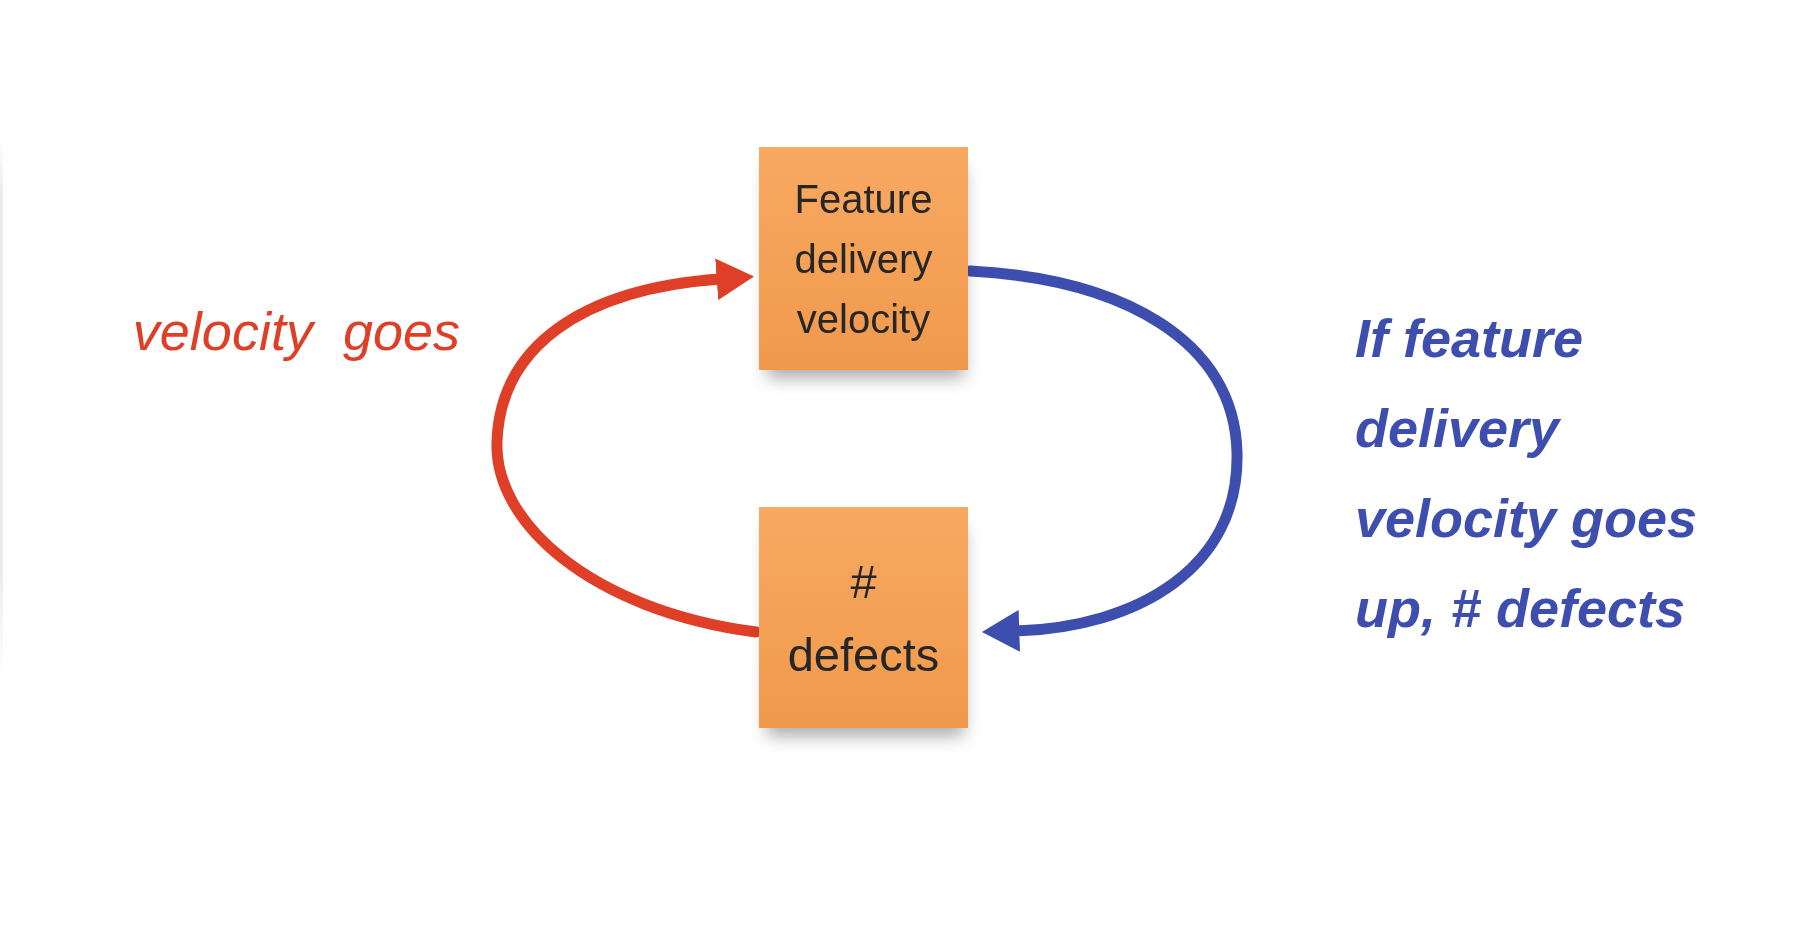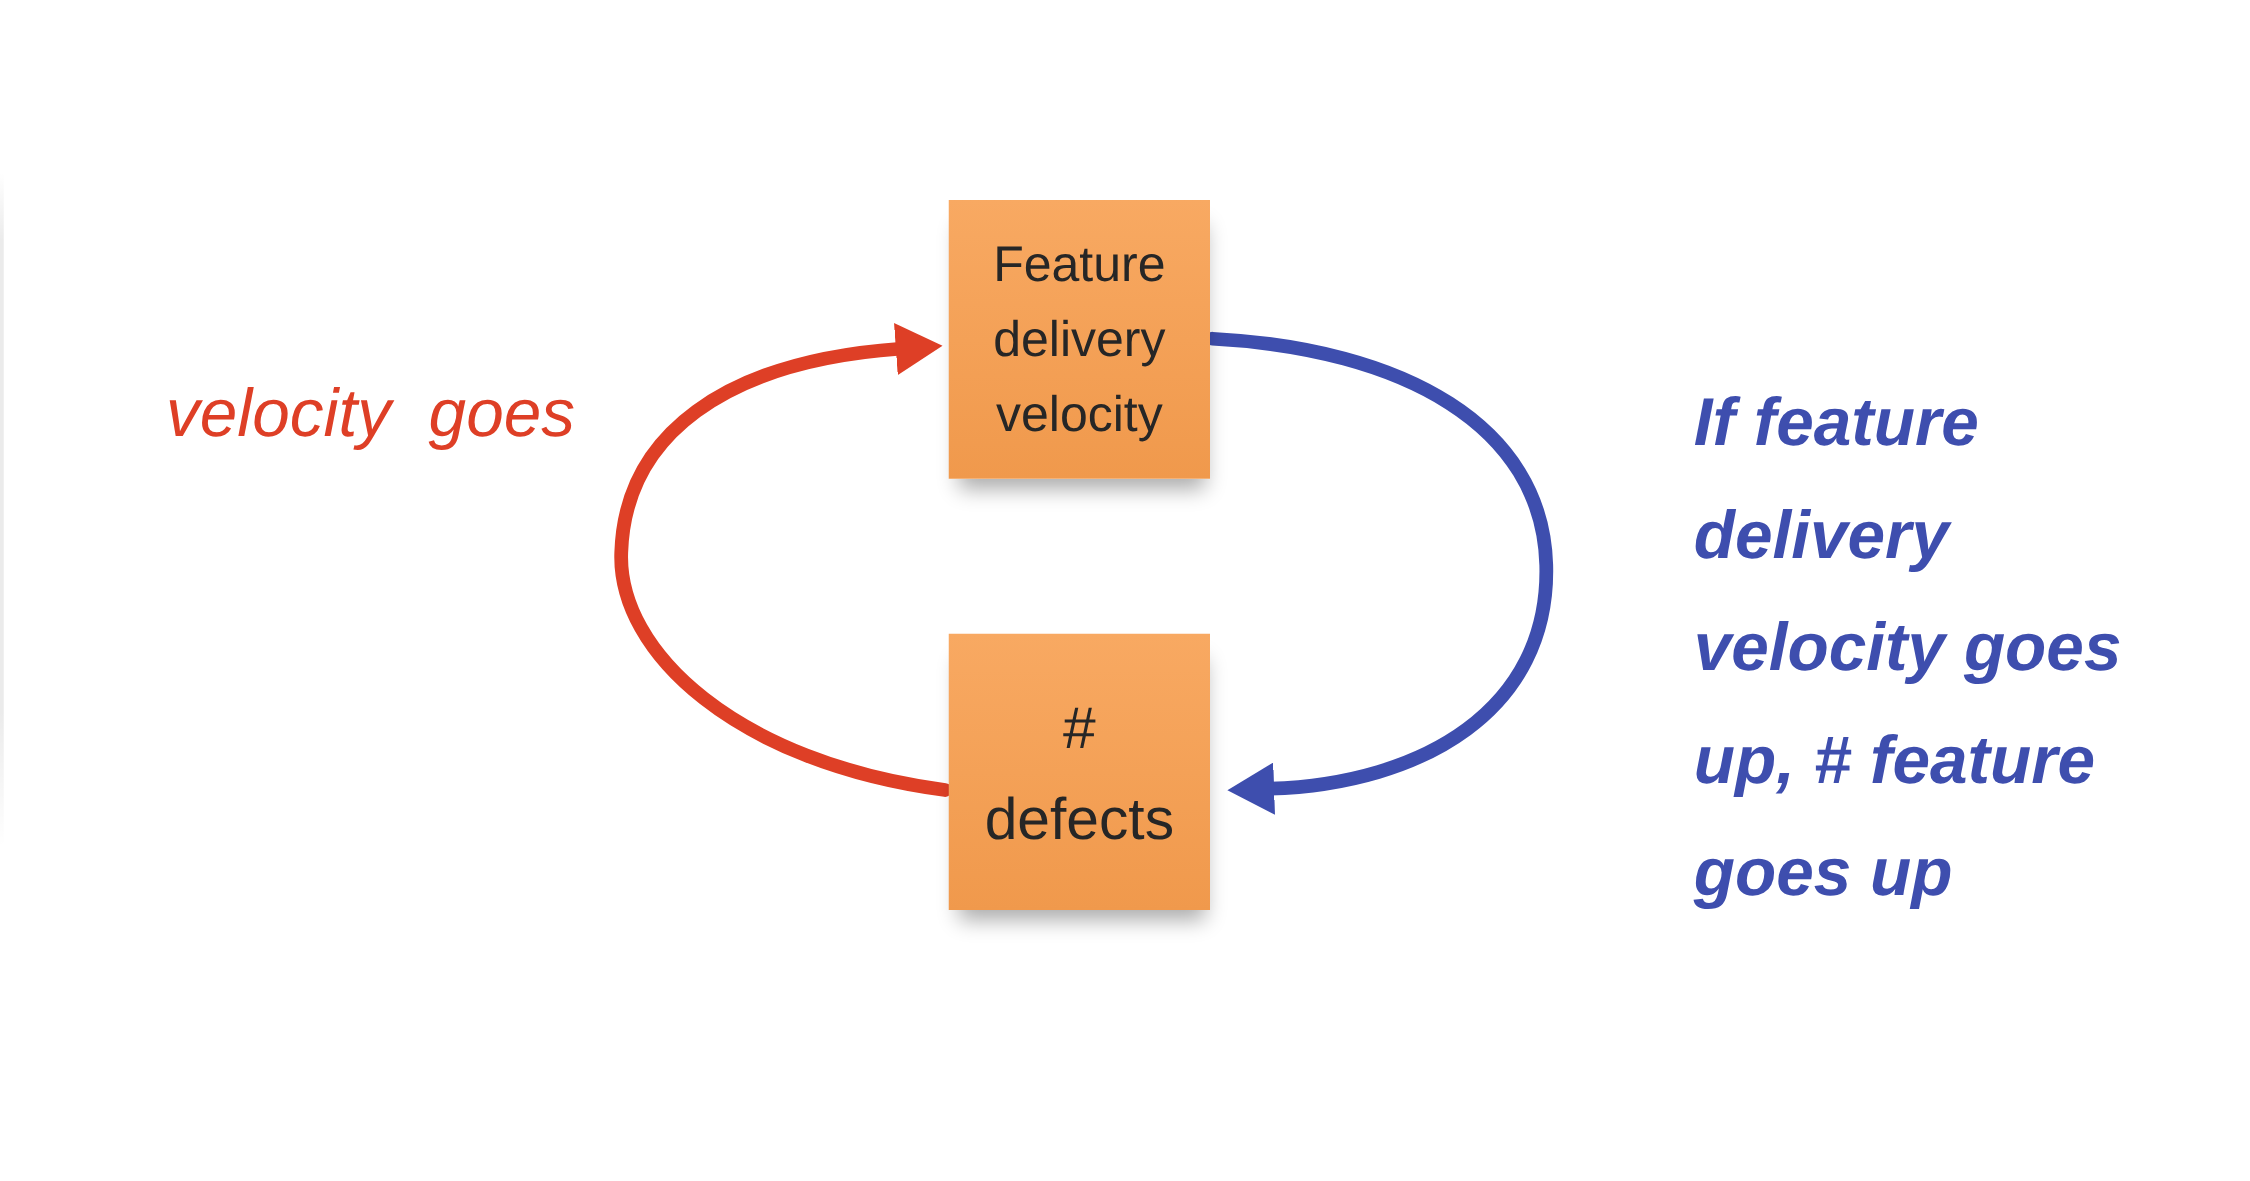--- a/index.html
+++ b/index.html
@@ -53,21 +53,21 @@
     align-items: center;
     justify-content: center;
     text-align: center;
     color: var(--note_text_color, #262626);
     background: linear-gradient(180deg, var(--note_fill_top, #F8A962), var(--note_fill_bottom, #F0994C));
     box-shadow: 2px 14px 16px -6px rgba(0,0,0,0.33);
     white-space: pre-line;
   }
   .note-top {
     left: 759px;
-    top: 160px;
+    top: 147px;
     height: 223px;
     font-size: 40px;
     line-height: 60px;
   }
   .note-bottom {
     left: 759px;
     top: 507px;
     height: 221px;
     font-size: 47px;
     line-height: 73px;
@@ -126,17 +126,16 @@
 defects</div>
 
   <div class="caption caption-left">
     <div>velocity&nbsp; goes</div>
   </div>
 
   <div class="caption caption-right">
     <div>If feature</div>
     <div>delivery</div>
     <div>velocity goes</div>
-    <div>up, # feature</div>
-    <div>goes up</div>
+    <div>up, # defects</div>
   </div>
 
 </div>
 
 </body></html>

